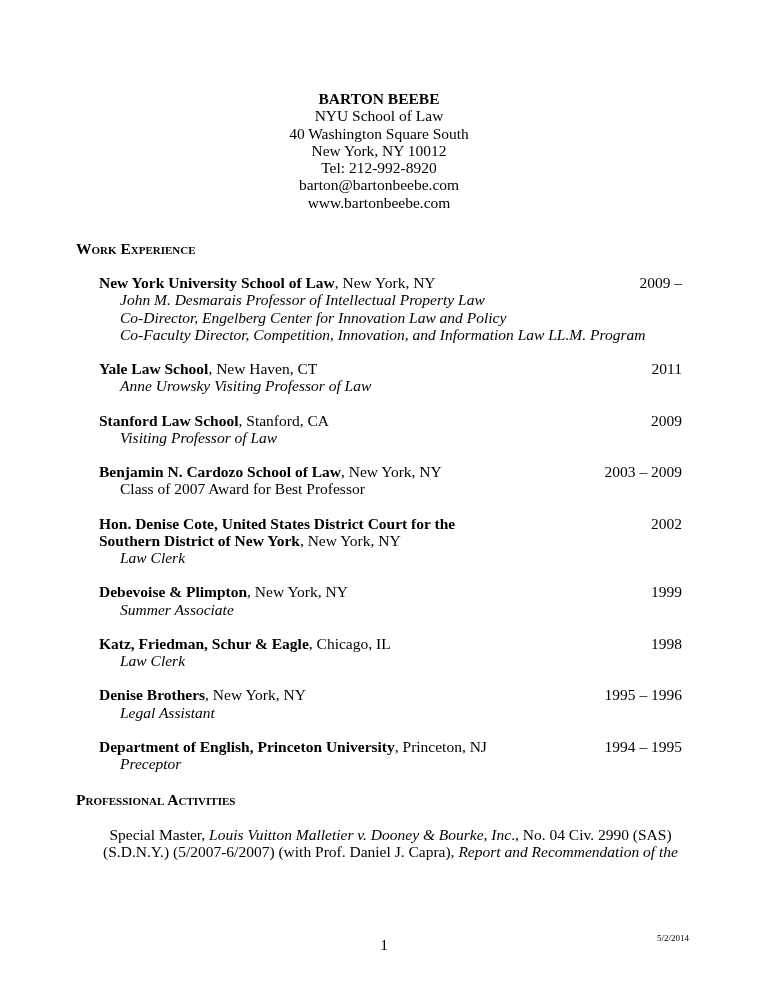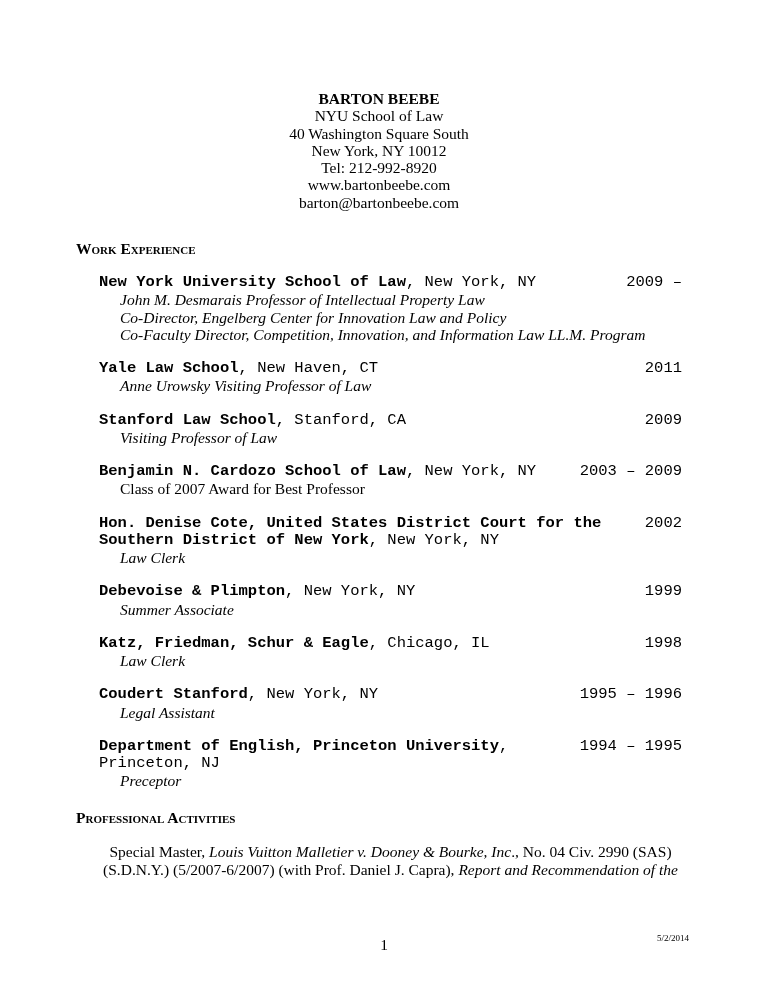--- a/index.html
+++ b/index.html
@@ -32,21 +32,20 @@
     font-weight: bold;
     font-variant: small-caps;
     margin-top: 29px;
   }
   .section-heading.pa { margin-top: 19px; }
   .entry { margin-left: 23px; margin-top: 17px; }
   .entry-head {
     display: flex;
     justify-content: flex-end;
     align-items: flex-start;
-    font-family: Liberation Mono, monospace;
   }
   .entry-title { flex: 1 1 auto; }
   .entry-date { white-space: nowrap; text-align: right; }
   .b { font-weight: bold; }
   .i { font-style: italic; }
   .detail { margin-left: 21px; }
   .activity { margin-left: 23px; margin-top: 17.5px; text-align: center; }
   .footer-page-number {
     position: absolute;
     left: 0;
@@ -67,22 +66,22 @@
 
 <div class="page">
   <div class="content">
 
     <div class="doc-header">
       <div class="name">BARTON BEEBE</div>
       <div>NYU School of Law</div>
       <div>40 Washington Square South</div>
       <div>New York, NY 10012</div>
       <div>Tel: 212-992-8920</div>
+      <div>barton@bartonbeebe.com</div>
       <div>www.bartonbeebe.com</div>
-      <div>barton@bartonbeebe.com</div>
     </div>
 
     <div class="section-heading">Work Experience</div>
 
     <div class="entry">
       <div class="entry-head">
         <div class="entry-title"><span class="b">New York University School of Law</span><span>, New York, NY</span></div>
         <div class="entry-date">2009 –</div>
       </div>
       <div class="detail i">John M. Desmarais Professor of Intellectual Property Law</div>
@@ -133,21 +132,21 @@
     <div class="entry">
       <div class="entry-head">
         <div class="entry-title"><span class="b">Katz, Friedman, Schur &amp; Eagle</span><span>, Chicago, IL</span></div>
         <div class="entry-date">1998</div>
       </div>
       <div class="detail i">Law Clerk</div>
     </div>
 
     <div class="entry">
       <div class="entry-head">
-        <div class="entry-title"><span class="b">Coudert Stanford</span><span>, New York, NY</span></div>
+        <div class="entry-title"><span class="b">Denise Brothers</span><span>, New York, NY</span></div>
         <div class="entry-date">1995 – 1996</div>
       </div>
       <div class="detail i">Legal Assistant</div>
     </div>
 
     <div class="entry">
       <div class="entry-head">
         <div class="entry-title"><span class="b">Department of English, Princeton University</span><span>, Princeton, NJ</span></div>
         <div class="entry-date">1994 – 1995</div>
       </div>

